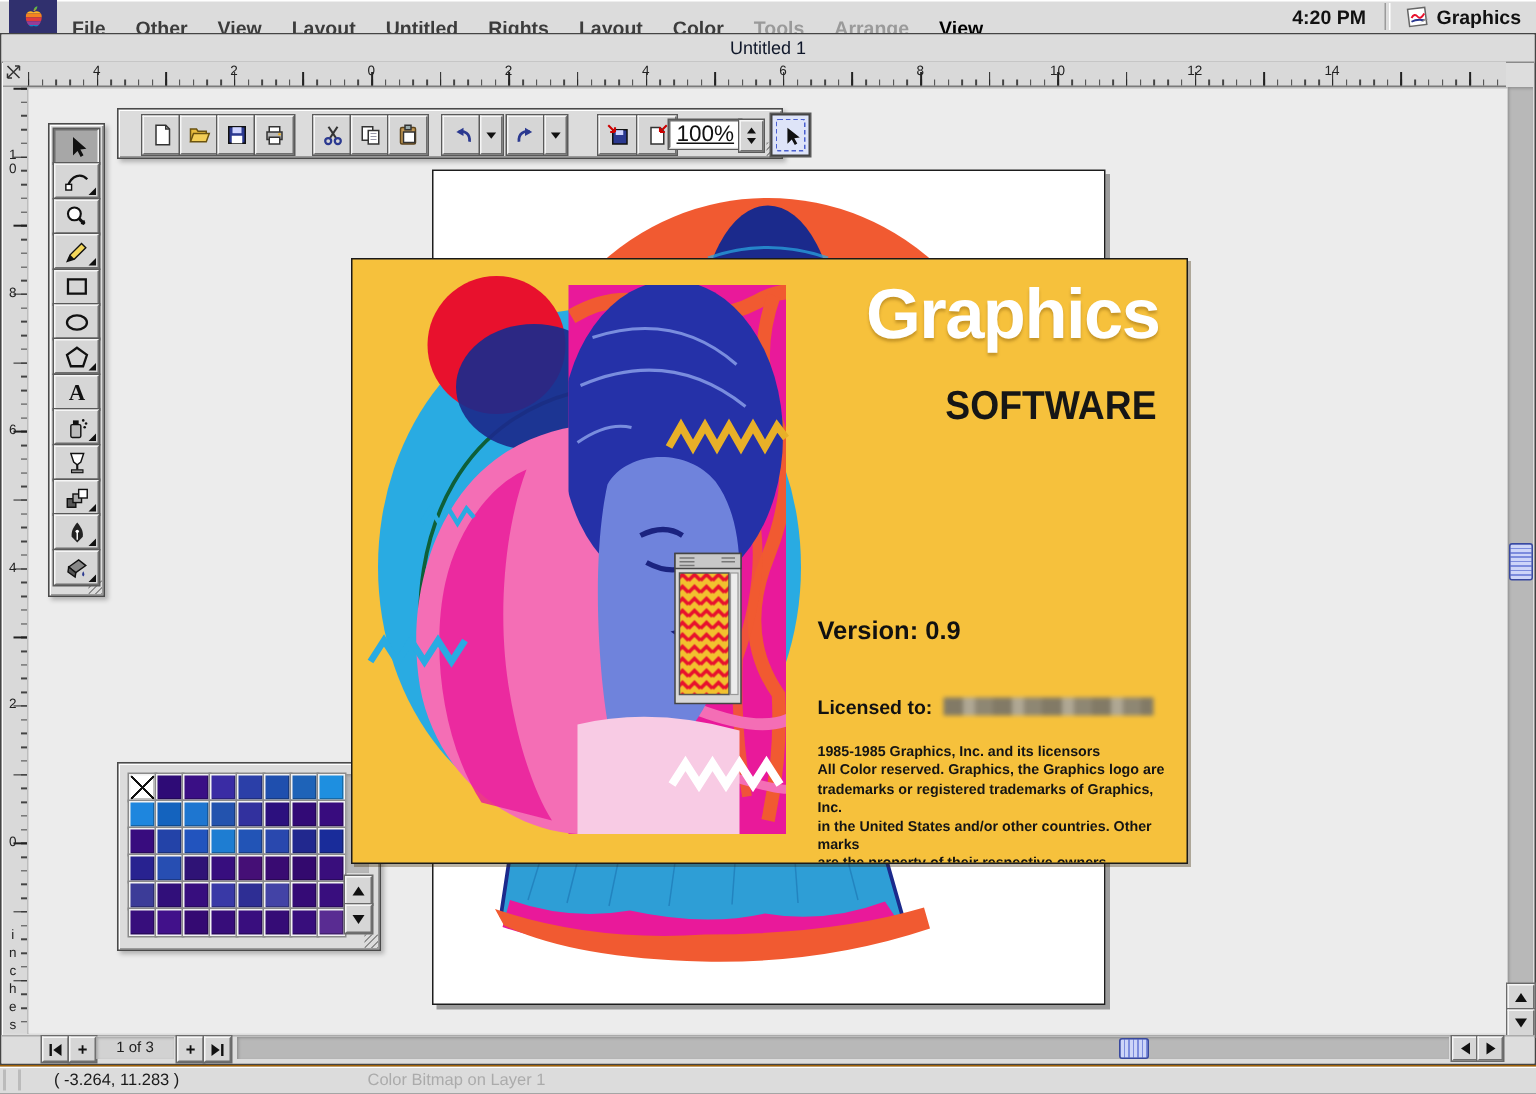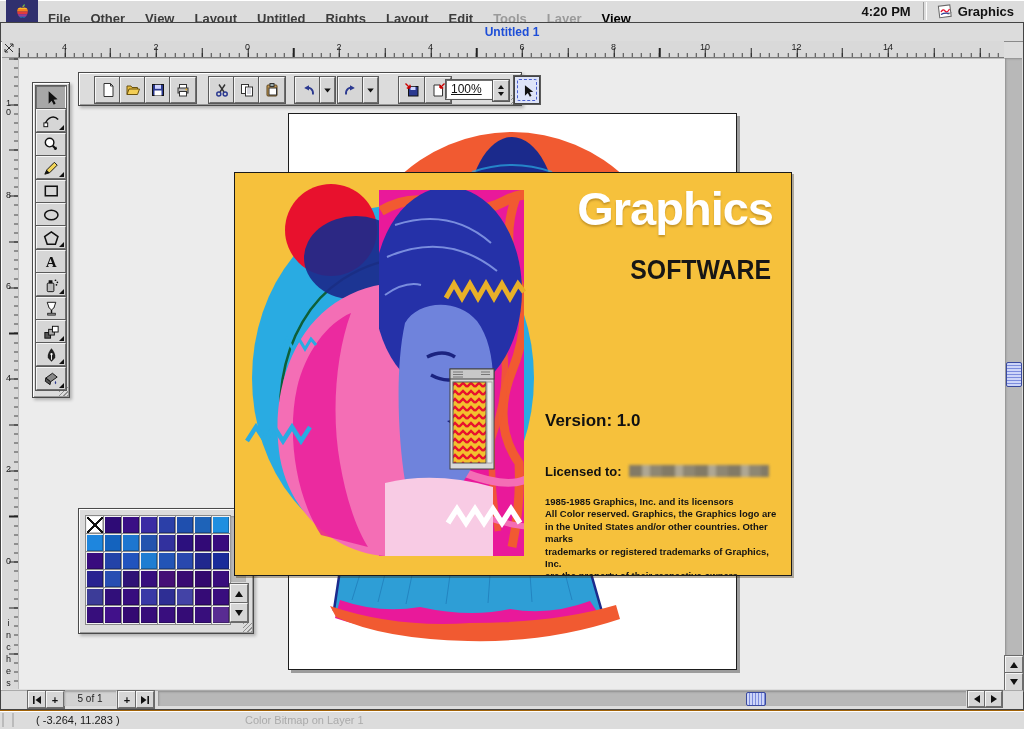--- a/index.html
+++ b/index.html
@@ -17,21 +17,21 @@
   .menubar-spacer{flex:1;}
   .menu-clock{font-weight:bold;font-size:13px;color:#111;padding:0 8px;}
   .menu-divider{width:2px;height:18px;border-left:1px solid #9a9a9a;border-right:1px solid #fff;margin:0 4px;}
   .appmenu{display:flex;align-items:center;gap:5px;padding:0 10px 0 6px;}
   .appmenu-label{font-weight:bold;font-size:13px;color:#111;}
 
   
   .doc-window{position:absolute;left:0;top:22px;width:1022px;height:686px;background:#DDDDDD;
     border:1px solid #444;box-shadow:inset 1px 1px 0 #fff;}
   .titlebar{position:absolute;left:1px;top:23px;width:1022px;height:18px;background:#DCDCDC;
-    border-bottom:1px solid #8a8a8a;text-align:center;line-height:18px;font-size:12px;font-weight:bold;color:#1d4ed8;}
+    border-bottom:1px solid #8a8a8a;text-align:center;line-height:18px;font-size:12px;font-weight:normal;color:#0f172a;}
   .ruler{position:absolute;background:#D9D9D9;}
   .hruler{left:18px;top:41px;width:986px;height:16px;border-bottom:1px solid #7a7a7a;}
   .hruler::before{content:"";position:absolute;left:0;bottom:0;width:100%;height:4px;
     background:repeating-linear-gradient(90deg,#444 0 1px,transparent 1px 9.15px);background-position:0.75px 0;}
   .hruler::after{content:"";position:absolute;left:0;bottom:0;width:100%;height:9px;
     background:repeating-linear-gradient(90deg,#222 0 1px,transparent 1px 45.75px);background-position:0.75px 0;}
   .vruler{left:2px;top:58px;width:16px;height:631px;border-right:1px solid #7a7a7a;}
   .vruler::before{content:"";position:absolute;top:0;right:0;width:4px;height:100%;
     background:repeating-linear-gradient(180deg,#444 0 1px,transparent 1px 9.15px);background-position:0 0.5px;}
   .vruler::after{content:"";position:absolute;top:0;right:0;width:9px;height:100%;
@@ -82,21 +82,21 @@
     display:flex;align-items:center;justify-content:center;}
   .tbtn.narrow{width:13px;}
   .toolbtn{position:absolute;left:36px;width:28px;height:21px;background:#D6D6D6;border:1px solid;
     border-color:#f6f6f6 #6f6f6f #6f6f6f #f6f6f6;box-shadow:0 0 0 1px #5a5a5a;
     display:flex;align-items:center;justify-content:center;}
   .toolbtn.selected{background:#A7A7A7;border-color:#6f6f6f #f6f6f6 #f6f6f6 #6f6f6f;}
   .toolbtn .flyout{position:absolute;right:1px;bottom:1px;width:0;height:0;
     border-left:5px solid transparent;border-bottom:5px solid #111;}
   .zoomfield{position:absolute;left:446px;top:80px;width:42px;height:17px;background:#fff;
     border:1px solid;border-color:#6f6f6f #f6f6f6 #f6f6f6 #6f6f6f;box-shadow:0 0 0 1px #5a5a5a;
-    font-size:12px;color:#111;padding-left:4px;line-height:17px;text-decoration:underline;}
+    font-size:15px;color:#111;padding-left:4px;line-height:17px;text-decoration:underline;}
   .stepper{position:absolute;left:493px;top:80px;width:14px;height:19px;background:#D6D6D6;
     border:1px solid;border-color:#f6f6f6 #6f6f6f #6f6f6f #f6f6f6;box-shadow:0 0 0 1px #5a5a5a;
     display:flex;flex-direction:column;align-items:center;justify-content:space-evenly;}
   .stepper .tri-up{border-left-width:3px;border-right-width:3px;border-bottom-width:4px;}
   .stepper .tri-down{border-left-width:3px;border-right-width:3px;border-top-width:4px;}
   .pickbtn{position:absolute;left:514px;top:76px;width:24px;height:26px;background:#DEE4F8;
     border:1px solid #444;box-shadow:0 0 0 1px #5a5a5a;display:flex;align-items:center;justify-content:center;}
   .pickbtn::before{content:"";position:absolute;inset:2px;border:1px dashed #4a5fd0;border-radius:2px;}
 
   
@@ -149,23 +149,23 @@
       </svg>
     </div>
     <div id="menus" style="display: flex; margin-top: 15px;">
         <span class="menu-item">File</span>
         <span class="menu-item">Other</span>
         <span class="menu-item">View</span>
         <span class="menu-item">Layout</span>
         <span class="menu-item">Untitled</span>
         <span class="menu-item">Rights</span>
         <span class="menu-item">Layout</span>
-        <span class="menu-item">Edit</span>
+        <span class="menu-item">Color</span>
         <span class="menu-item dimmed">Tools</span>
-        <span class="menu-item dimmed">Layer</span>
+        <span class="menu-item dimmed">Arrange</span>
         <span class="menu-item strong">View</span>
       </div>
     <div class="menubar-spacer"></div>
     <span class="menu-clock">4:20 PM</span>
     <div class="menu-divider"></div>
     <div class="appmenu">
       <svg width="16" height="16" viewBox="0 0 16 16">
         <rect x="2" y="2.5" width="11.5" height="11.5" fill="#fff" stroke="#666" transform="rotate(-7 8 8)"></rect>
         <path d="M4,9 q2,-3.5 4,-1 t4.5,-2" stroke="#E8112D" fill="none" stroke-width="1.3"></path>
         <path d="M4,11.5 q3.5,-2 8.5,-1" stroke="#2B3990" fill="none" stroke-width="1.3"></path>
@@ -549,29 +549,29 @@
         <rect x="252" y="209" width="5" height="81" fill="#EDEDED" stroke="#999" stroke-width=".8"></rect>
       </g>
 
       <polyline points="211,125 219,111 227,125 235,111 243,125 251,111 259,125 267,111 275,125 283,111 289,119" stroke="#E8B028" stroke-width="5" fill="none"></polyline>
       <polyline points="46,176 52,166 58,176 64,166 70,176 76,166 81,172" stroke="#29ABE2" stroke-width="3" fill="none"></polyline>
       <polyline points="12,268 21,254 30,268 39,254 48,268 57,254 66,268 75,254" stroke="#29ABE2" stroke-width="4.5" fill="none"></polyline>
       <polyline points="213,350 222,336 231,350 240,336 249,350 258,336 267,350 276,336 285,350" stroke="#FFFFFF" stroke-width="5.5" fill="none"></polyline>
     </svg>
     <div class="splash-title">Graphics</div>
     <div class="splash-subtitle">SOFTWARE</div>
-    <div class="splash-version">Version: 1.0</div>
+    <div class="splash-version">Version: 0.9</div>
     <div class="splash-licensed">
       <span>Licensed to:</span><span class="blurred-name"></span>
     </div>
     <div class="splash-copy">
       <div>1985-1985 Graphics, Inc. and its licensors</div>
       <div>All Color reserved. Graphics, the Graphics logo are</div>
+      <div>trademarks or registered trademarks of Graphics, Inc.</div>
       <div>in the United States and/or other countries. Other marks</div>
-      <div>trademarks or registered trademarks of Graphics, Inc.</div>
       <div>are the property of their respective owners.</div>
     </div>
   </div>
 
   <div class="scroll-track" style="left:1005px;top:58px;width:17px;height:597px;"></div>
   <div class="scroll-thumb thumb-ridges-h" style="left:1006px;top:362px;width:14px;height:23px;"></div>
   <div class="sbtn" style="left:1005px;top:656px;width:16px;height:16px;">
     <span class="tri tri-up"></span>
     </div>
   <div class="sbtn" style="left:1005px;top:673px;width:16px;height:16px;">
@@ -581,21 +581,21 @@
   <div class="bottombar"></div>
 
   <div class="navbtn" style="left:28px;width:16px;">
     <svg width="10" height="10" viewBox="0 0 10 10">
         <rect x="1" y="1" width="1.6" height="8" fill="#111"></rect>
         <path d="M9,1 L3.5,5 L9,9 Z" fill="#111"></path>
       </svg>
   </div>
   <div class="navbtn" style="left:46px;width:16px;">+</div>
   <div class="nav-count" style="left:64px;width:52px;">
-    <span>5 of 1</span>
+    <span>1 of 3</span>
   </div>
   <div class="navbtn" style="left:118px;width:16px;">+</div>
   <div class="navbtn" style="left:136px;width:16px;">
     <svg width="10" height="10" viewBox="0 0 10 10">
         <rect x="7.4" y="1" width="1.6" height="8" fill="#111"></rect>
         <path d="M1,1 L6.5,5 L1,9 Z" fill="#111"></path>
       </svg>
   </div>
 
   <div class="scroll-track" style="left:158px;top:691px;width:808px;height:15px;"></div>

